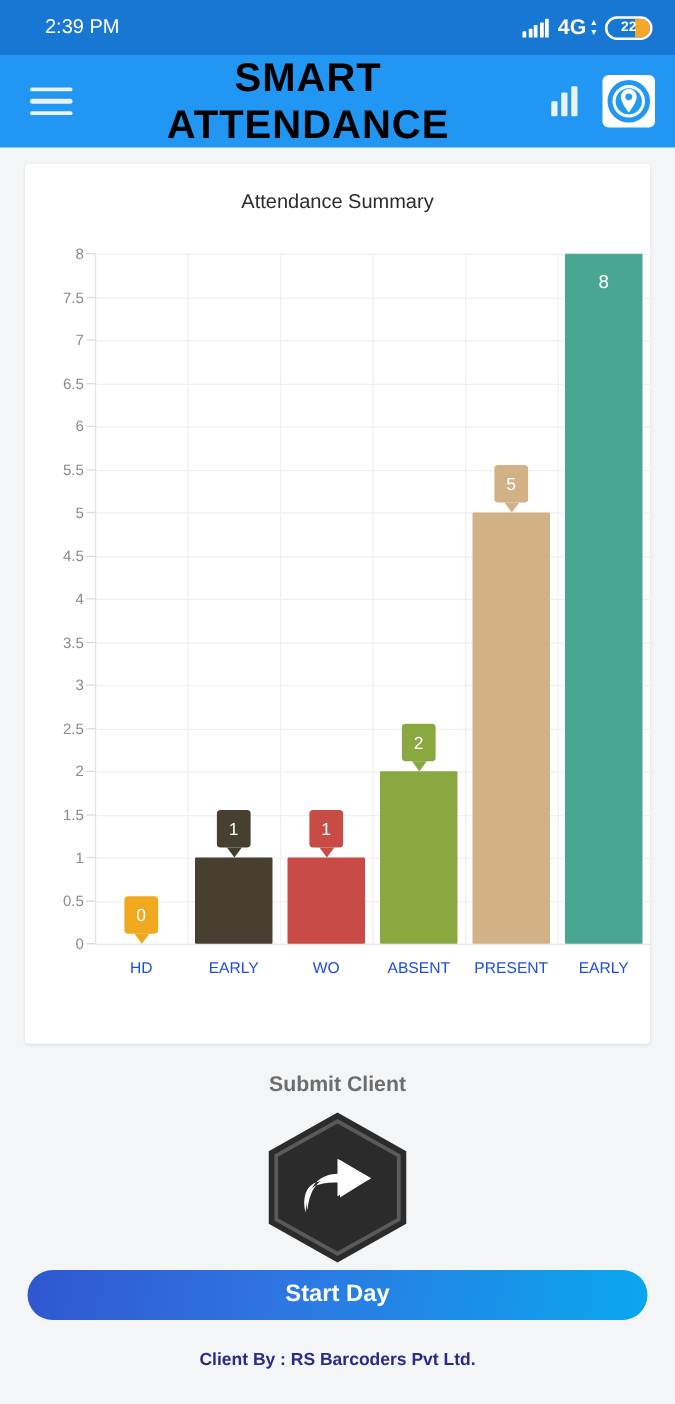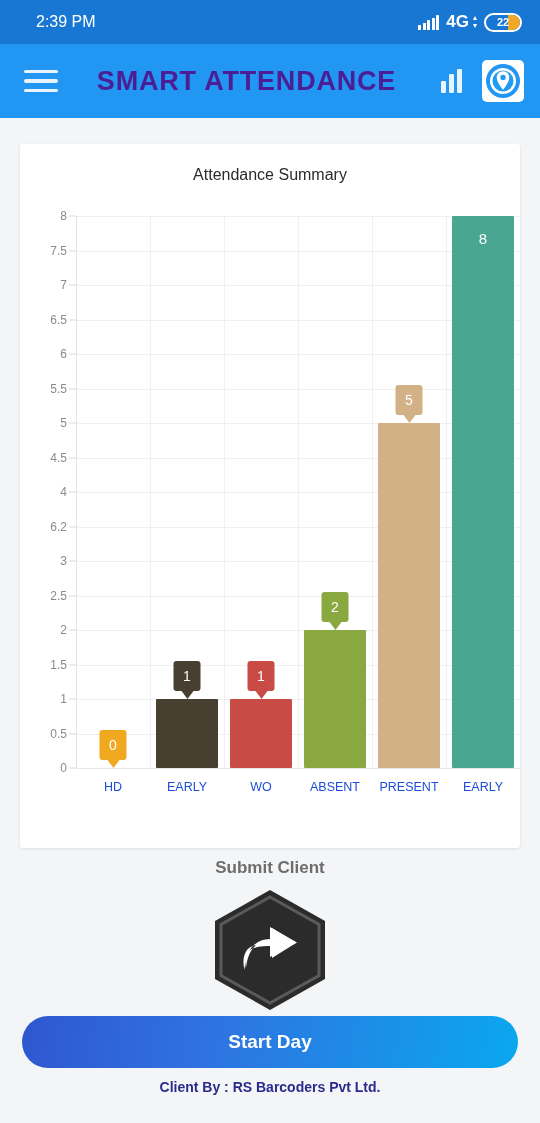--- a/index.html
+++ b/index.html
@@ -48,42 +48,42 @@
     background:#2196f3;
     display:flex;
     align-items:center;
     padding:0 16px 0 24px;
     gap:14px;
   }
   .hamburger { width:34px; display:flex; flex-direction:column; gap:6px; cursor:pointer; }
   .hamburger span { display:block; height:3.5px; background:#e8f3fd; border-radius:2px; }
   .app-title {
     flex:1;
-    color:#4c1d95;
-    font-size:27px;
+    color:#000000;
+    font-size:32px;
     font-weight:bold;
     letter-spacing:.8px;
     text-align:center;
     padding-right:6px;
   }
   .bars-icon { display:flex; align-items:flex-end; gap:3px; height:24px; cursor:pointer; }
   .bars-icon i { width:5px; background:#e8f3fd; display:block; border-radius:1px; }
   .bars-icon i:nth-child(1){ height:12px; }
   .bars-icon i:nth-child(2){ height:19px; }
   .bars-icon i:nth-child(3){ height:24px; }
   .loc-badge {
     width:42px; height:42px; background:#ffffff; border-radius:5px;
     display:flex; align-items:center; justify-content:center; cursor:pointer;
     margin-left:6px;
   }
 
   
   .card {
     position:absolute;
-    left:20px; top:144px;
+    left:20px; top:131px;
     width:500px; height:704px;
     background:#ffffff;
     border-radius:3px;
     box-shadow:0 1px 3px rgba(0,0,0,.10);
   }
   .chart-title {
     text-align:center;
     font-size:16px;
     color:#2b2b2b;
     padding-top:22px;
@@ -174,21 +174,21 @@
   }
 
   
   .actions {
     position:absolute;
     top:1016px; left:22px; right:22px;
     display:flex; gap:14px;
   }
   .btn {
     flex:1;
-    height:52px;
+    height:40px;
     border:none;
     border-radius:26px;
     color:#ffffff;
     font-size:19px;
     font-weight:bold;
     cursor:pointer;
     font-family:"Liberation Sans", sans-serif;
   }
   .btn-start { background:linear-gradient(100deg,#2f57cf 0%,#2f73e0 38%,#0aa7ef 100%); }
   .btn-stop  { background:linear-gradient(100deg,#e0316d 0%,#c8338f 50%,#8b2ebd 100%); }
@@ -269,21 +269,21 @@
         <div class="grid-h" style="top: 434px;"></div>
         <div class="ytick" style="top: 434px;">2</div>
         <div class="ytick-dash" style="top: 434px;"></div>
         <div class="grid-h" style="top: 399.5px;"></div>
         <div class="ytick" style="top: 399.5px;">2.5</div>
         <div class="ytick-dash" style="top: 399.5px;"></div>
         <div class="grid-h" style="top: 365px;"></div>
         <div class="ytick" style="top: 365px;">3</div>
         <div class="ytick-dash" style="top: 365px;"></div>
         <div class="grid-h" style="top: 330.5px;"></div>
-        <div class="ytick" style="top: 330.5px;">6.2</div>
+        <div class="ytick" style="top: 330.5px;">3.5</div>
         <div class="ytick-dash" style="top: 330.5px;"></div>
         <div class="grid-h" style="top: 296px;"></div>
         <div class="ytick" style="top: 296px;">4</div>
         <div class="ytick-dash" style="top: 296px;"></div>
         <div class="grid-h" style="top: 261.5px;"></div>
         <div class="ytick" style="top: 261.5px;">4.5</div>
         <div class="ytick-dash" style="top: 261.5px;"></div>
         <div class="grid-h" style="top: 227px;"></div>
         <div class="ytick" style="top: 227px;">5</div>
         <div class="ytick-dash" style="top: 227px;"></div>

